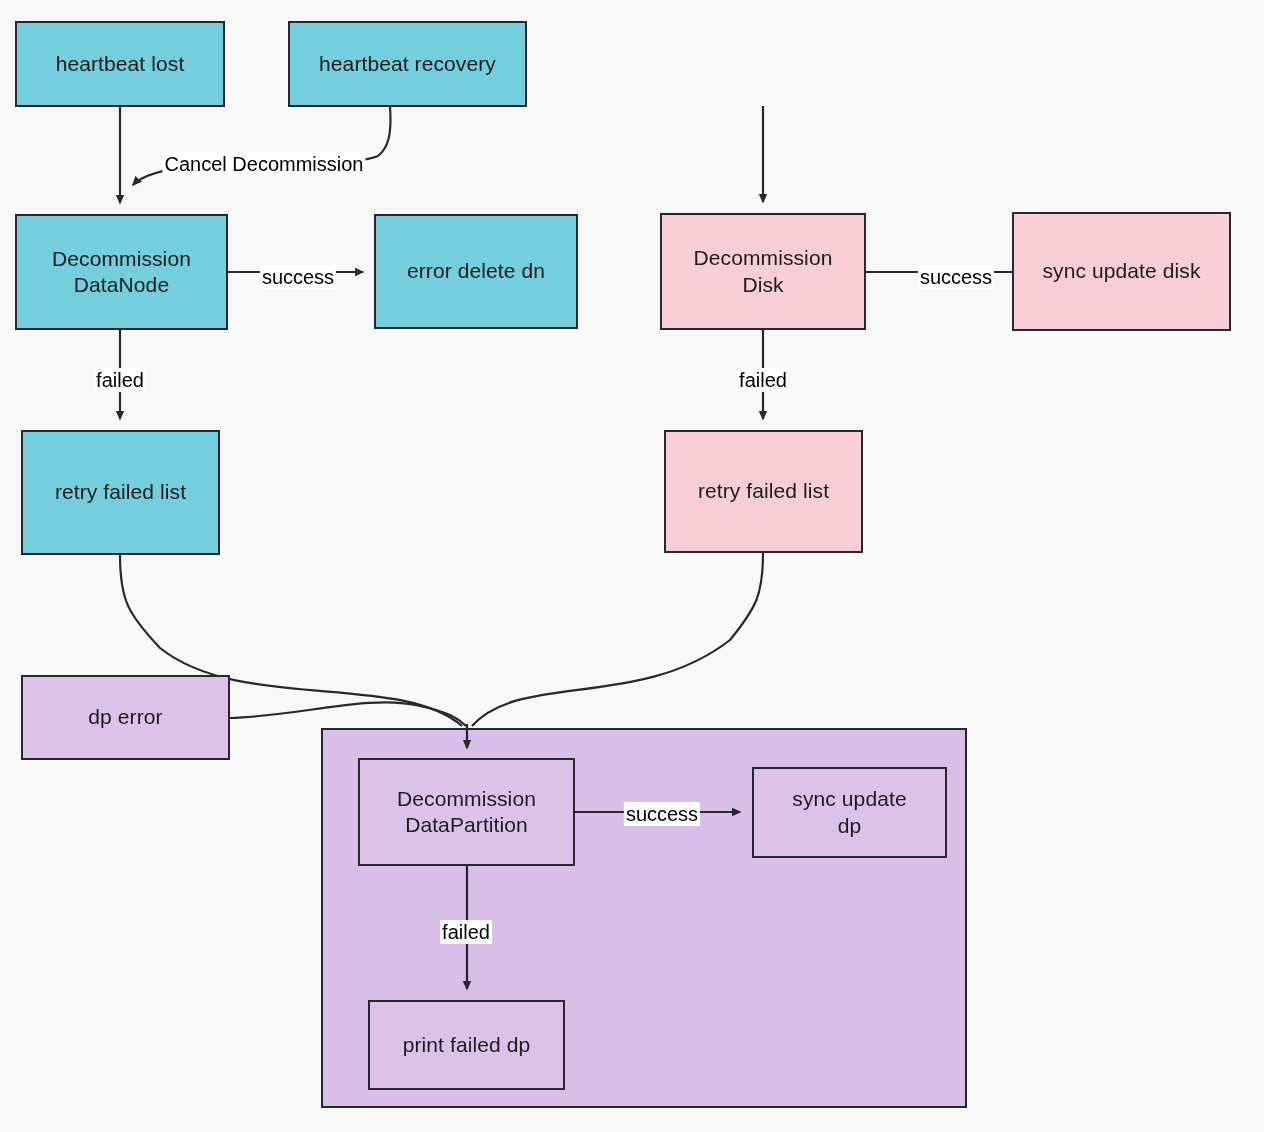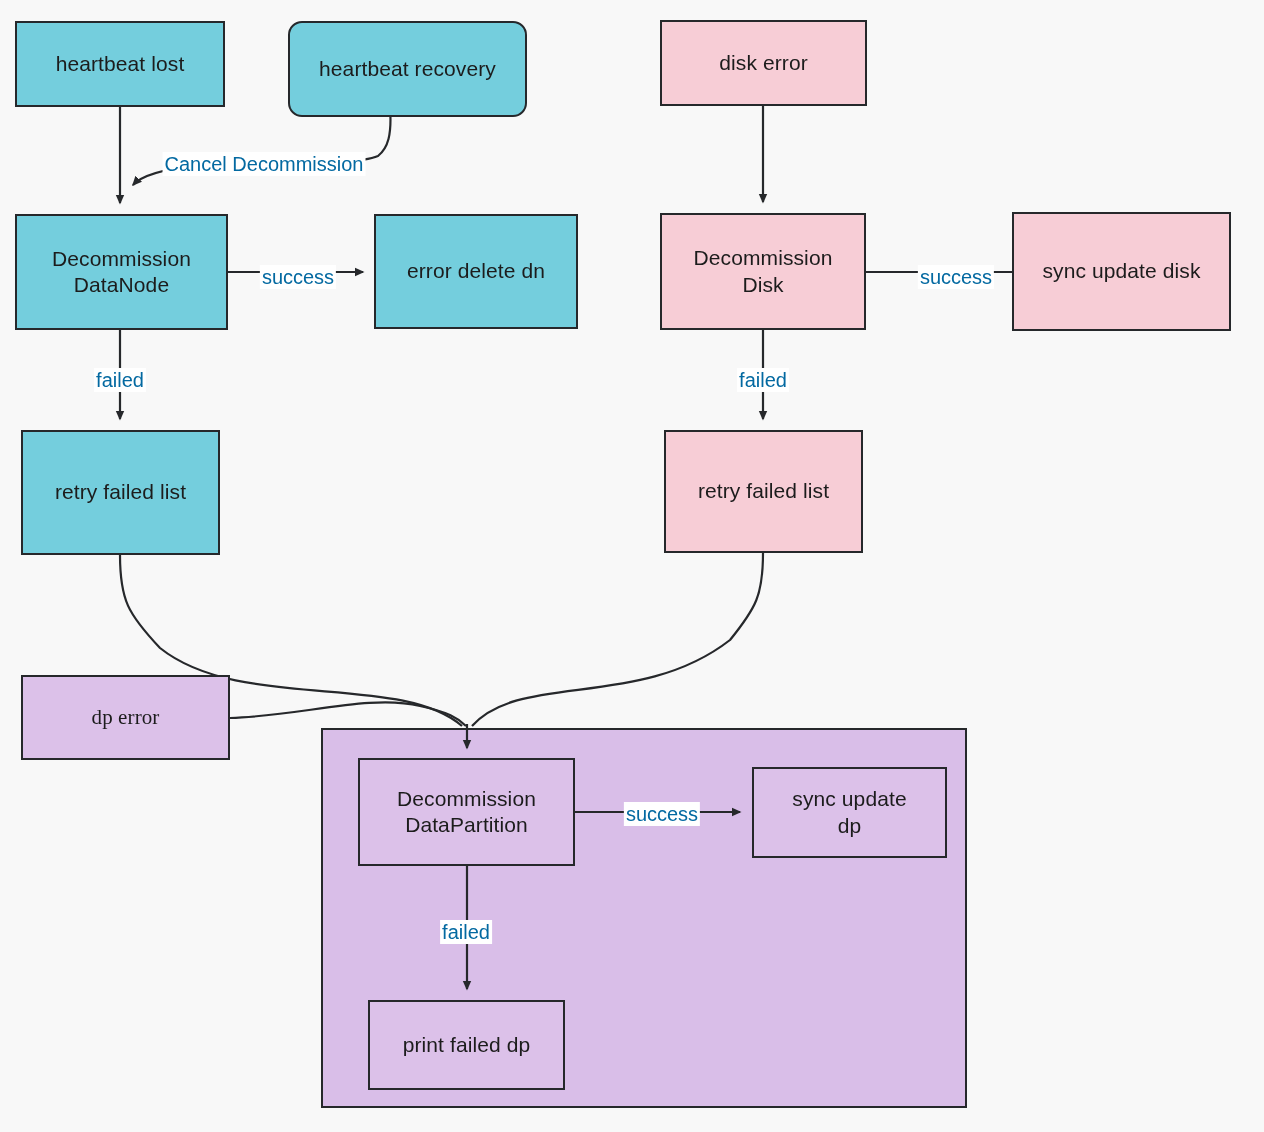--- a/index.html
+++ b/index.html
@@ -43,21 +43,21 @@
   .node-purple { background: #dcc1e9; }
   .subgraph {
     position: absolute;
     box-sizing: border-box;
     border: 2px solid #26282b;
     background: #d9bee8;
   }
   .edge-label {
     position: absolute;
     background: #ffffff;
-    color: #0369a1;
+    color: #000000;
     font-size: 20px;
     line-height: 1.1;
     padding: 1px 2px;
     white-space: nowrap;
     transform: translate(-50%, -50%);
   }
   .edge-path {
     fill: none;
     stroke: #26282b;
     stroke-width: 2.2;
@@ -102,39 +102,38 @@
 
     <path class="edge-path" d="M467,724 L467,748" marker-end="url(#ah)"></path>
 
     <path class="edge-path" d="M575,812 L740,812" marker-end="url(#ah)"></path>
 
     <path class="edge-path" d="M467,866 L467,989" marker-end="url(#ah)"></path>
   </svg>
 
   <div class="node node-cyan" style="left:15px; top:21px; width:210px; height:86px;">heartbeat lost</div>
 
-  <div class="node node-cyan" style="left:288px; top:21px; width:239px; height:96px;border-radius:14px;">heartbeat recovery</div>
+  <div class="node node-cyan" style="left:288px; top:21px; width:239px; height:86px;">heartbeat recovery</div>
 
-  <div class="node node-pink" style="left:660px; top:20px; width:207px; height:86px;">disk error</div>
 
   <div class="node node-cyan" style="left:15px; top:214px; width:213px; height:116px;">Decommission
 DataNode</div>
 
   <div class="node node-cyan" style="left:374px; top:214px; width:204px; height:115px;">error delete dn</div>
 
   <div class="node node-pink" style="left:660px; top:213px; width:206px; height:117px;">Decommission
 Disk</div>
 
   <div class="node node-pink" style="left:1012px; top:212px; width:219px; height:119px;">sync update disk</div>
 
   <div class="node node-cyan" style="left:21px; top:430px; width:199px; height:125px;">retry failed list</div>
 
   <div class="node node-pink" style="left:664px; top:430px; width:199px; height:123px;">retry failed list</div>
 
-  <div class="node node-purple" style="left:21px; top:675px; width:209px; height:85px;font-family:Liberation Serif, serif;">dp error</div>
+  <div class="node node-purple" style="left:21px; top:675px; width:209px; height:85px;">dp error</div>
 
   <div class="node node-purple" style="left:358px; top:758px; width:217px; height:108px;">Decommission
 DataPartition</div>
 
   <div class="node node-purple" style="left:368px; top:1000px; width:197px; height:90px;">print failed dp</div>
 
   <div class="node node-purple" style="left:752px; top:767px; width:195px; height:91px;">sync update
 dp</div>
 
   <div class="edge-label" style="left:264px; top:164px;">Cancel Decommission</div>

